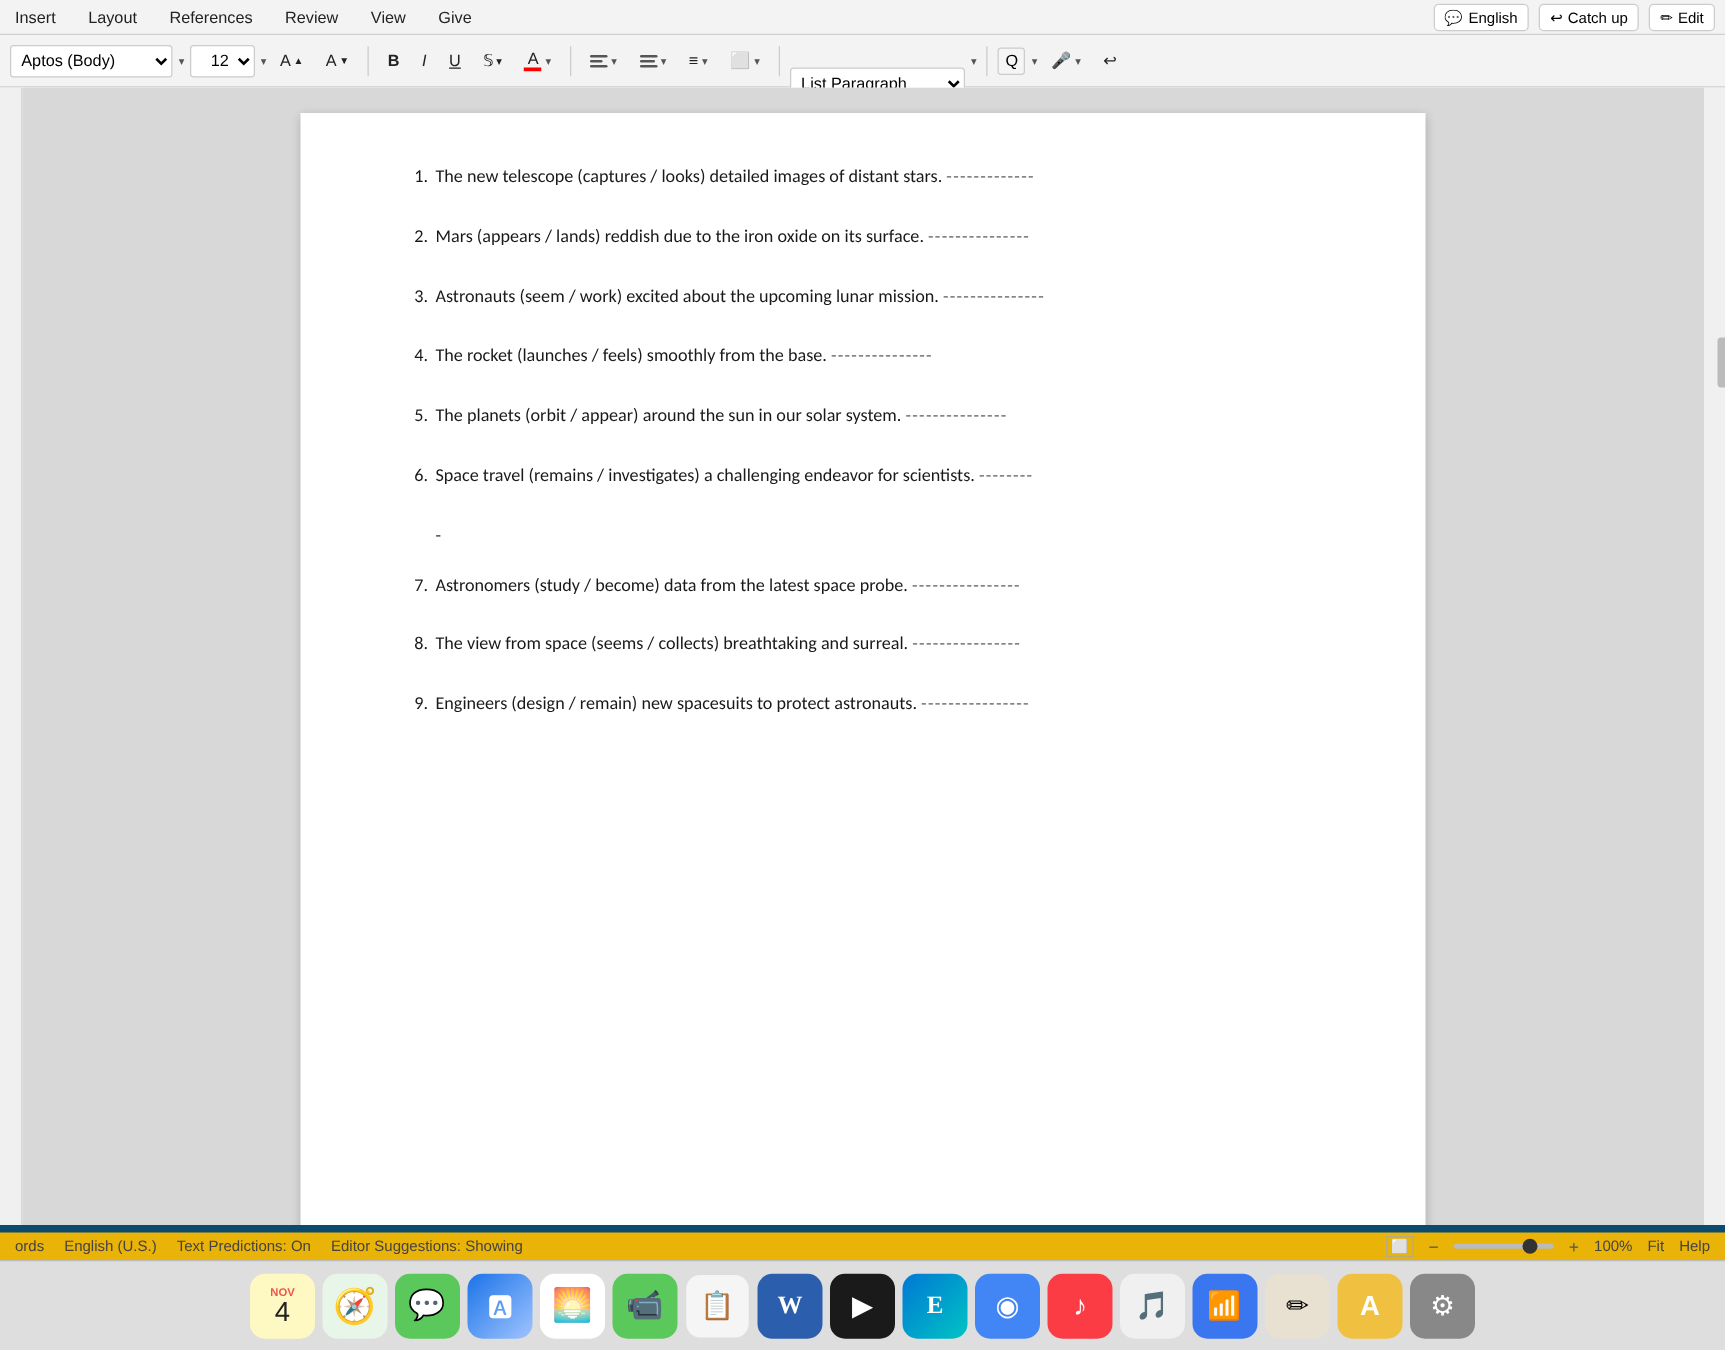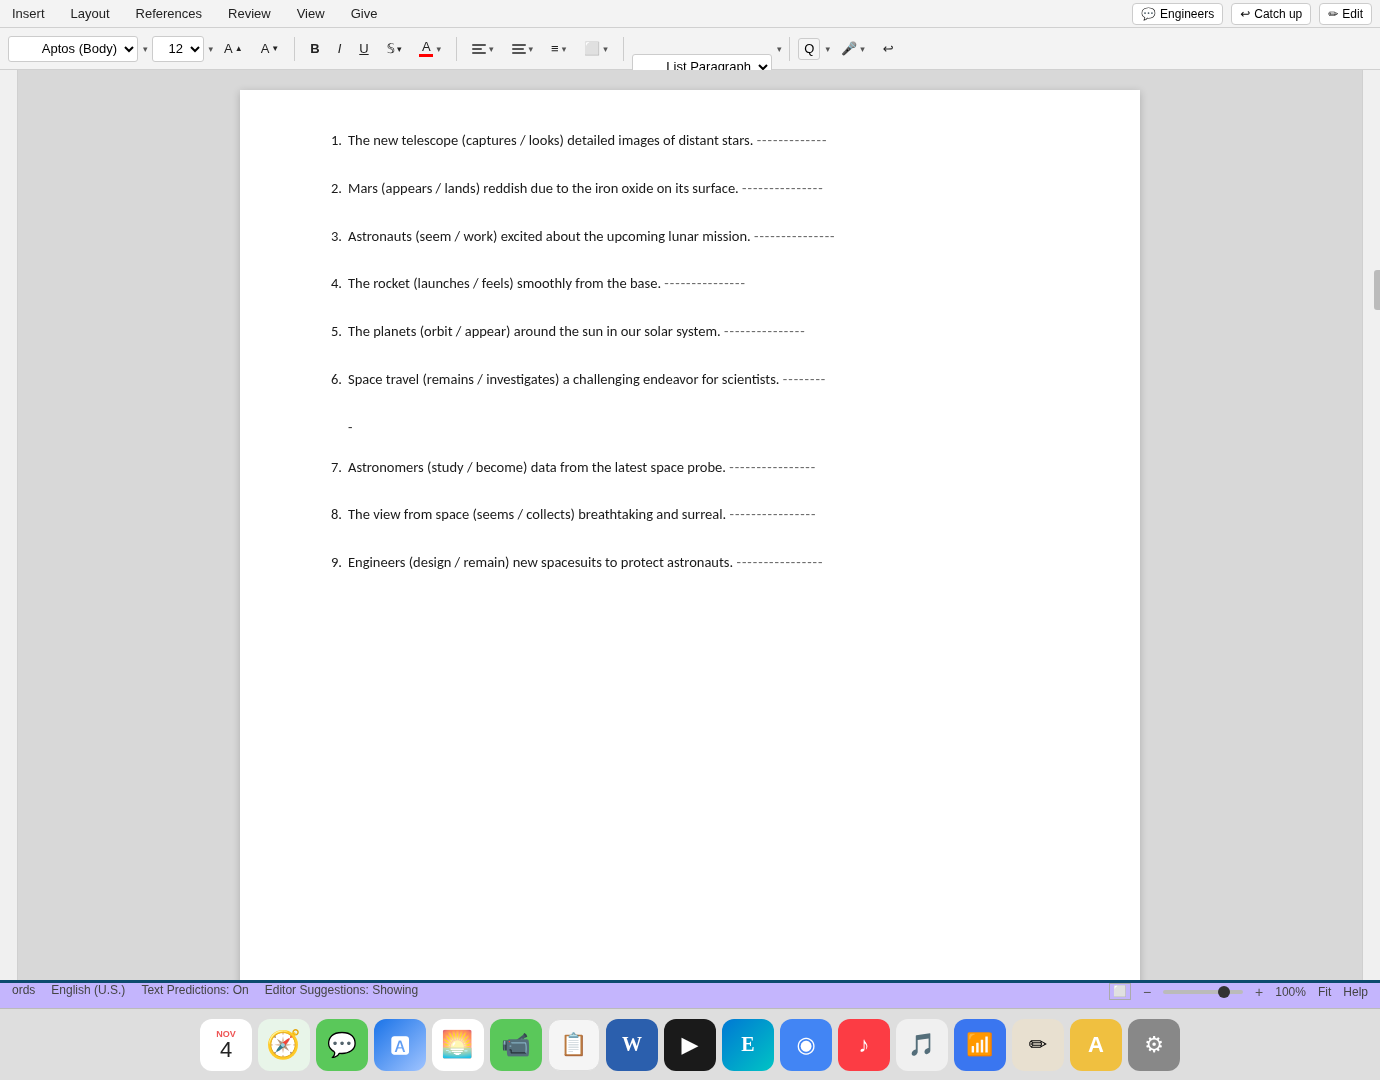--- a/index.html
+++ b/index.html
@@ -67,21 +67,20 @@
       margin: 0 4px;
     }
     .tb-select {
       border: 1px solid #ccc;
       border-radius: 3px;
       background: white;
       height: 26px;
       padding: 0 4px;
       font-size: 13px;
       cursor: pointer;
-      text-align: right;
     }
     .tb-btn {
       border: 1px solid transparent;
       border-radius: 3px;
       background: transparent;
       height: 28px;
       padding: 0 6px;
       font-size: 13px;
       cursor: pointer;
       display: flex;
@@ -197,25 +196,25 @@
       top: 200px;
       right: 0;
       width: 6px;
       height: 40px;
       background: #bbb;
       border-radius: 3px 0 0 3px;
     }
 
     
     .status-bar {
-      background: #c4b5fd;
-      border-top: 3px solid #0c4a6e;
+      background: #eab308;
+      border-top: 6px solid #0c4a6e;
       height: 28px;
       display: flex;
-      align-items: flex-start;
+      align-items: center;
       padding: 0 12px;
       font-size: 12px;
       color: #444;
       gap: 16px;
     }
     .status-bar-right {
       margin-left: auto;
       display: flex;
       align-items: center;
       gap: 12px;
@@ -264,21 +263,21 @@
       border-radius: 12px;
       display: flex;
       align-items: center;
       justify-content: center;
       font-size: 26px;
       cursor: pointer;
       position: relative;
       flex-shrink: 0;
     }
     .dock-date {
-      background: #ffffff;
+      background: #fef9c3;
       border-radius: 12px;
       width: 52px;
       height: 52px;
       display: flex;
       flex-direction: column;
       align-items: center;
       justify-content: center;
       font-size: 10px;
       color: #e55;
       font-weight: bold;
@@ -324,21 +323,21 @@
 <div class="menu-bar">
   <span class="menu-item">Insert</span>
   <span class="menu-item">Layout</span>
   <span class="menu-item">References</span>
   <span class="menu-item">Review</span>
   <span class="menu-item">View</span>
   <span class="menu-item">Give</span>
   <div class="menu-bar-right">
     <button class="menu-btn">
       <span>💬</span>
-      <span>Engineers</span>
+      <span>English</span>
     </button>
     <button class="menu-btn">
       <span>↩</span>
       <span>Catch up</span>
     </button>
     <button class="menu-btn">
       <span>✏</span>
       <span>Edit</span>
     </button>
   </div>

